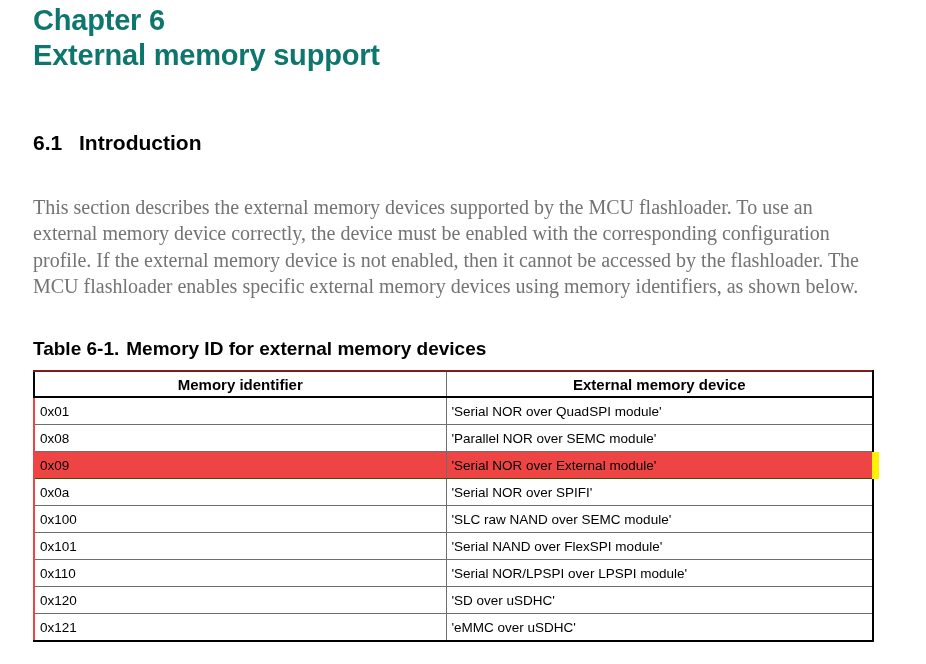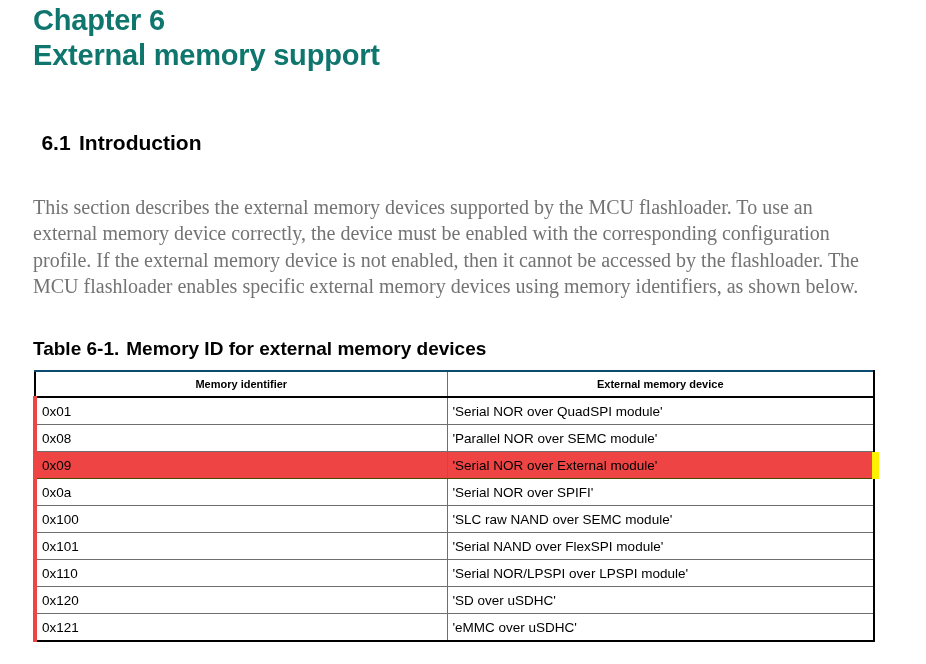--- a/index.html
+++ b/index.html
@@ -46,21 +46,20 @@
   .section-heading {
     position: absolute;
     left: 33px;
     top: 130px;
     font-family: "Liberation Sans", "DejaVu Sans", sans-serif;
     font-weight: bold;
     font-size: 21px;
     line-height: 26px;
     color: #000000;
     white-space: nowrap;
-    text-align: center;
   }
   .section-heading .sec-num {
     display: inline-block;
     min-width: 46px;
   }
 
   
   .body-paragraph {
     position: absolute;
     left: 33px;
@@ -115,23 +114,23 @@
     border: 1px solid #6e6e6e;
     padding: 0;
     height: 26px;
     vertical-align: middle;
     background-clip: padding-box;
   }
 
   table.memory-table thead th {
     font-weight: bold;
     text-align: center;
-    font-size: 11px;
+    font-size: 15px;
     height: 24px;
-    border-top: 2px solid #0c4a6e;
+    border-top: 2px solid #7f1d1d;
     border-bottom: 2px solid #000000;
     background: #ffffff;
   }
   table.memory-table thead th.th-id { border-left: 2px solid #000000; }
   table.memory-table thead th.th-dev { border-right: 2px solid #000000; }
 
   table.memory-table tbody td {
     text-align: left;
   }
   table.memory-table tbody td .cell-text {
@@ -141,21 +140,21 @@
     white-space: nowrap;
     overflow: hidden;
     text-overflow: clip;
   }
   table.memory-table thead th .cell-text {
     display: block;
     padding: 0 4px;
     white-space: nowrap;
   }
 
-  table.memory-table tbody tr td:first-child { border-left: 4px solid #ef4444; }
+  table.memory-table tbody tr td:first-child { border-left: 2px solid #ef4444; }
   table.memory-table tbody tr td:last-child  { border-right: 2px solid #000000; }
   table.memory-table tbody tr:last-child td  { border-bottom: 2px solid #000000; }
 
   
   table.memory-table tbody tr.row-highlight td {
     background-color: #ef4444;
     border-top-color: #4a4a00;
     border-bottom-color: #4a4a00;
   }
   

